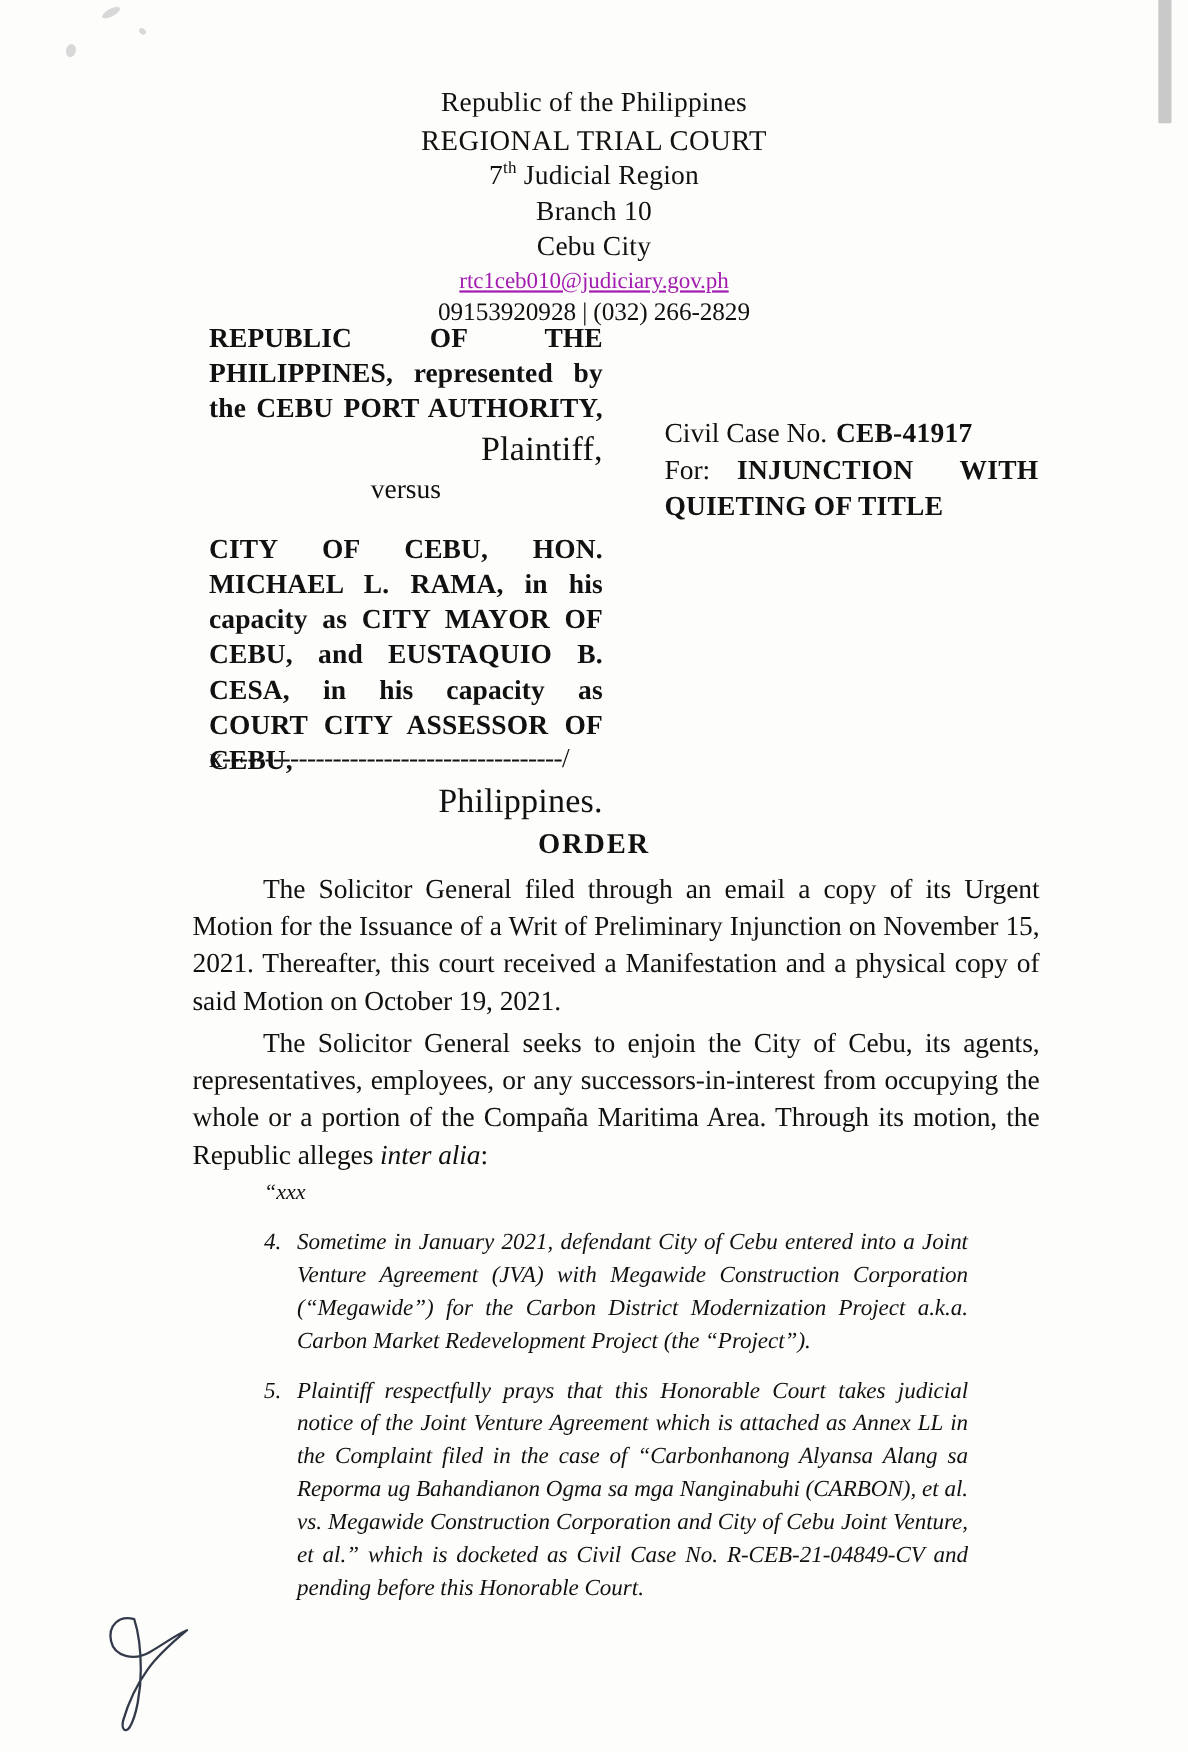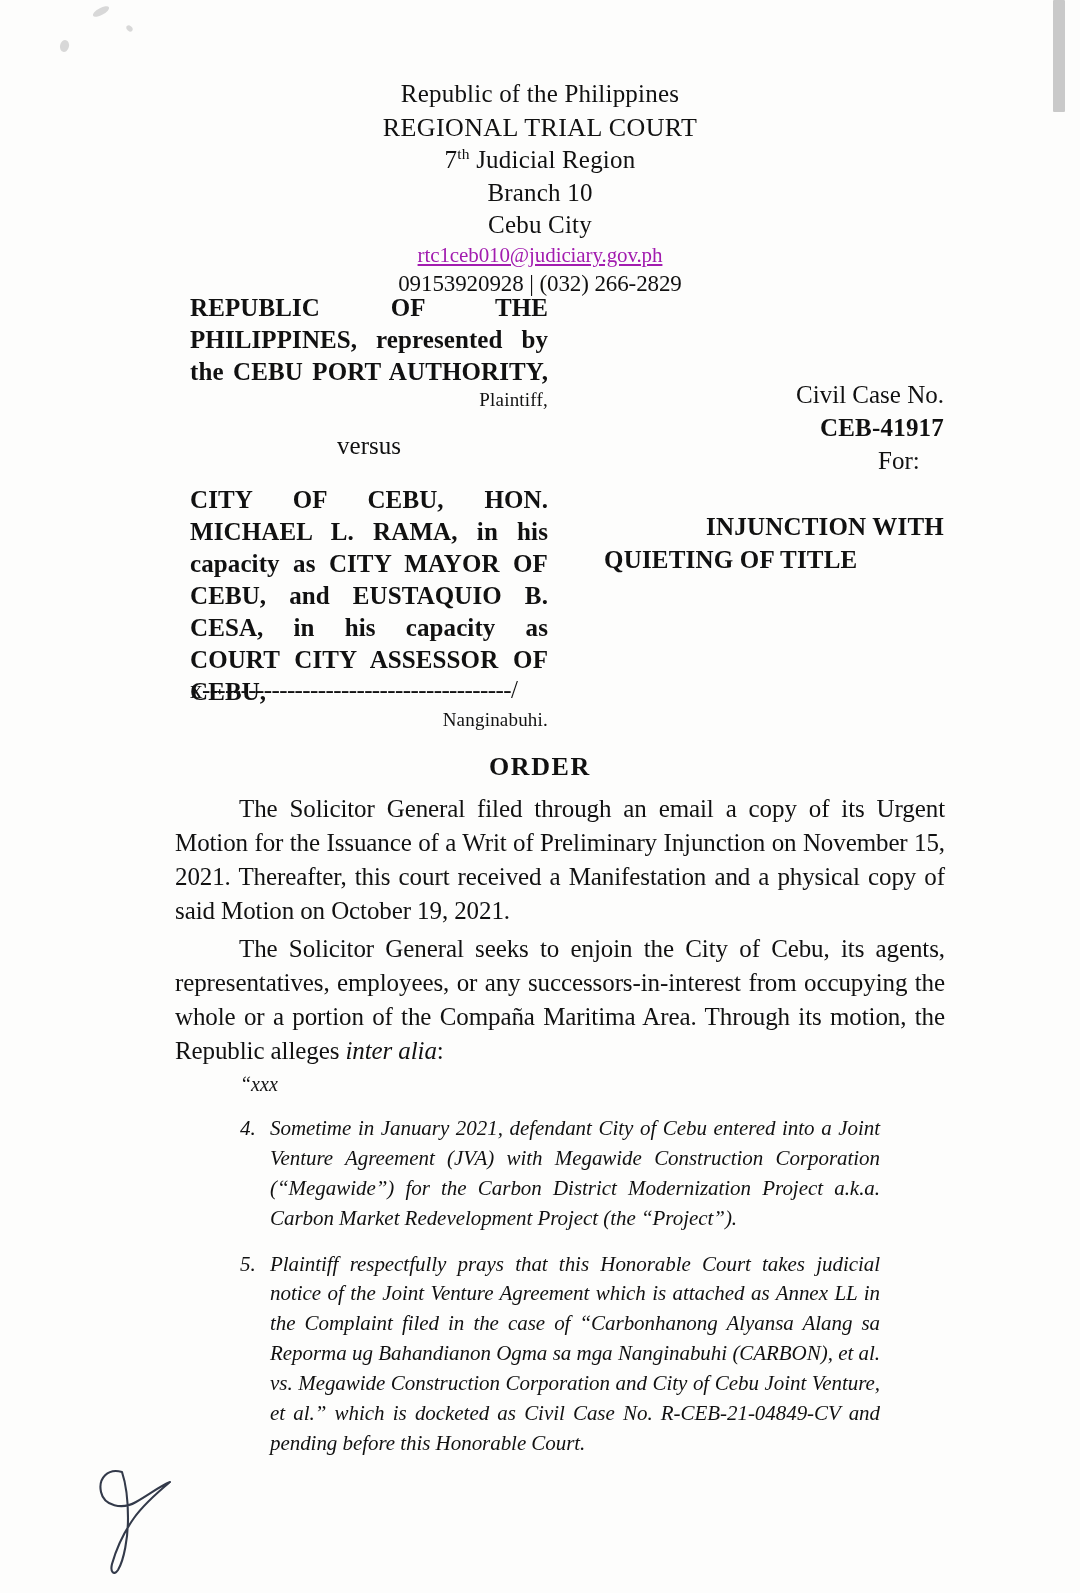--- a/index.html
+++ b/index.html
@@ -84,21 +84,21 @@
     line-height: 1.28;
     text-align: justify;
     text-align-last: justify;
     letter-spacing: 0.1px;
   }
   #plaintiff-party { top: 292px; }
   #defendant-party { top: 484px; }
 
   .party-role {
     font-weight: normal;
-    font-size: 19px;
+    font-size: 31px;
     text-align: right;
     text-align-last: right;
     display: block;
     letter-spacing: 0.2px;
   }
 
   #versus-label {
     left: 190px;
     top: 432px;
     width: 358px;
@@ -108,22 +108,21 @@
 
   #case-info {
     left: 604px;
     top: 378px;
     width: 340px;
     font-size: 25px;
     line-height: 1.32;
   }
   #case-info .row {
     display: flex;
-    align-items: flex-end;
-    flex-direction: column;
+    align-items: flex-start;
   }
   #case-info .lbl { font-weight: normal; white-space: nowrap; }
   #case-info .val { font-weight: bold; letter-spacing: 0.2px; }
   #case-info .for-lbl { width: 66px; flex: 0 0 66px; }
   #case-info .for-val {
     font-weight: bold;
     flex: 1;
     text-align: justify;
     text-align-last: justify;
     letter-spacing: 0.2px;
@@ -231,21 +230,21 @@
 
   <div class="caption party-left" id="plaintiff-party">
     <span>REPUBLIC OF THE PHILIPPINES, represented by the CEBU PORT AUTHORITY,</span>
     <span class="party-role">Plaintiff,</span>
   </div>
 
   <div class="caption" id="versus-label">versus</div>
 
   <div class="caption party-left" id="defendant-party">
     <span>CITY OF CEBU, HON. MICHAEL L. RAMA, in his capacity as CITY MAYOR OF CEBU, and EUSTAQUIO B. CESA, in his capacity as COURT CITY ASSESSOR OF CEBU,</span>
-    <span class="party-role">Nanginabuhi.</span>
+    <span class="party-role">Philippines.</span>
   </div>
 
   <div class="caption" id="caption-rule">x----------------------------------------/</div>
 
   <div class="caption" id="case-info">
     <div class="row">
       <span class="lbl">Civil Case No.</span>
       <span class="val" style="margin-left:8px;">CEB-41917</span>
     </div>
     <div class="row">

